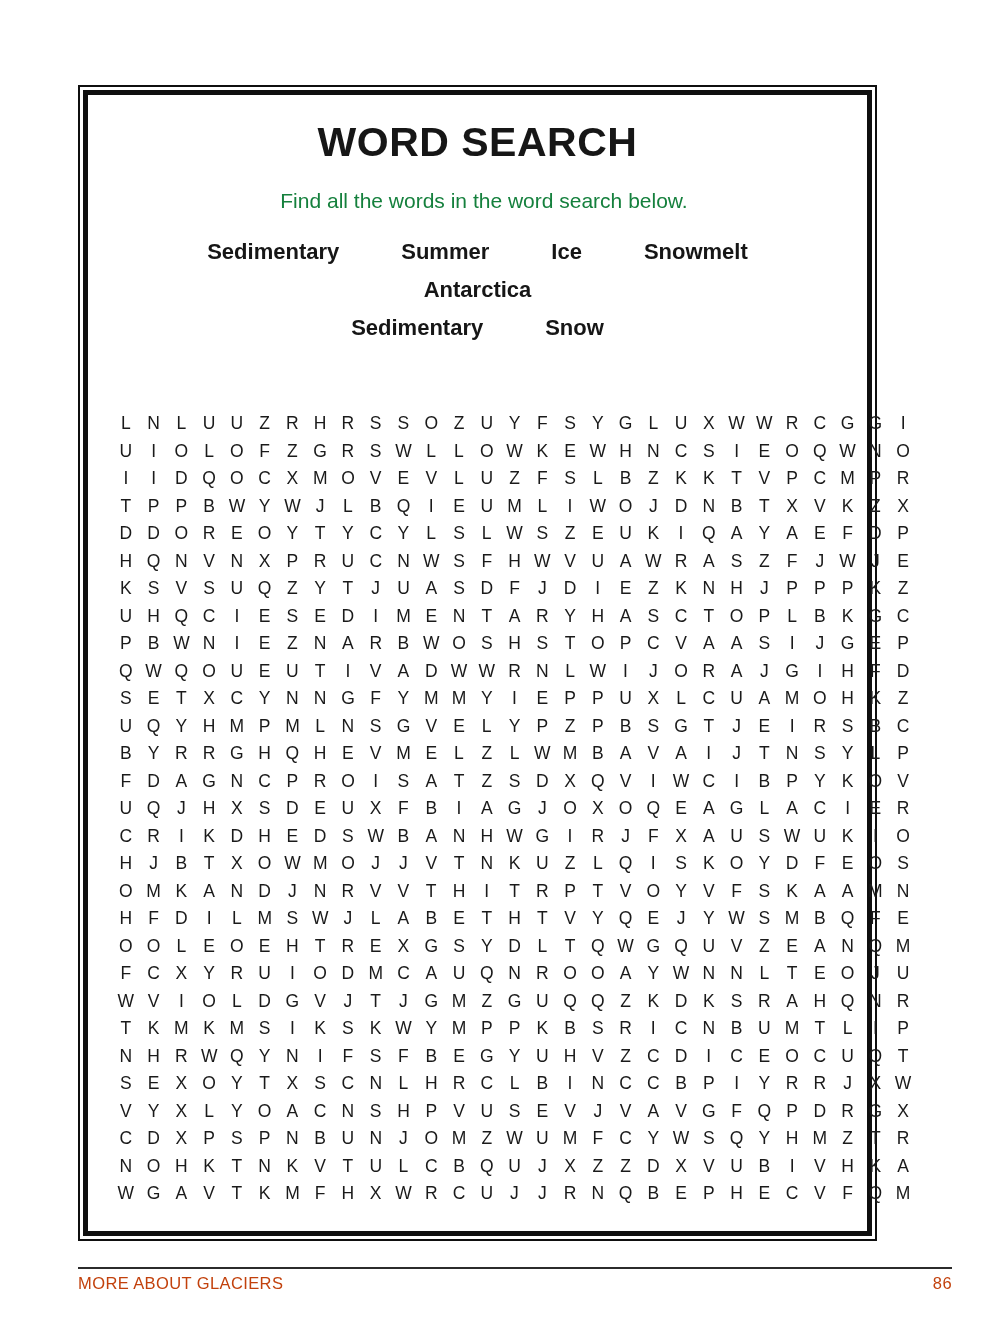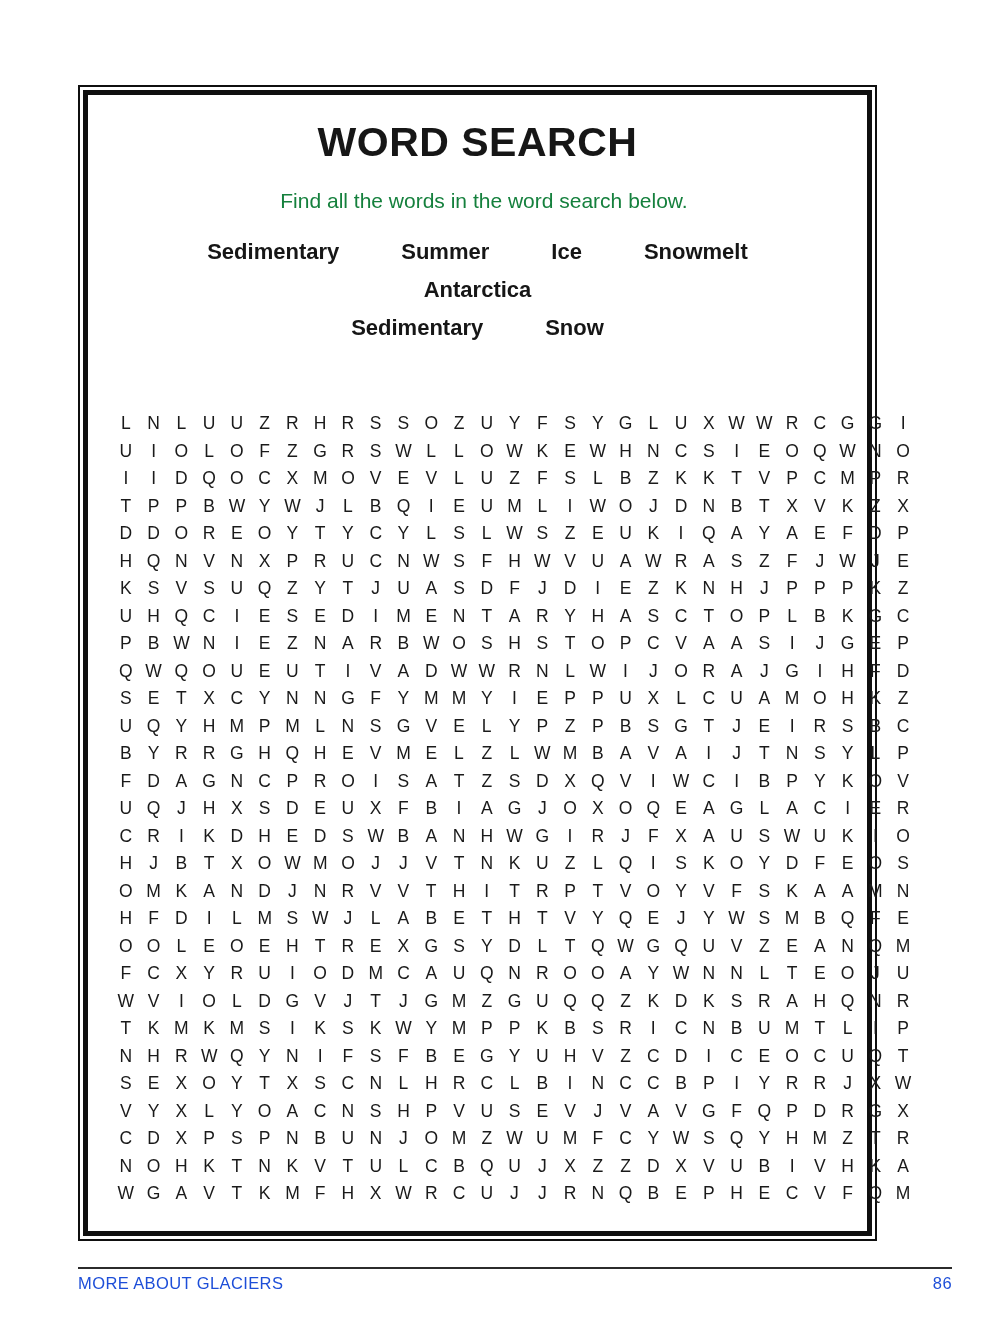--- a/index.html
+++ b/index.html
@@ -80,21 +80,21 @@
   }
   .footer {
     position: absolute;
     left: 78px; top: 1274px;
     width: 874px;
     display: flex;
     justify-content: space-between;
     align-items: baseline;
     font-size: 16.5px;
     letter-spacing: 0.4px;
-    color: #1d4ed8;
+    color: #c2410c;
   }
 </style>
 </head>
 <body>
 
 <div class="frame">
   <div class="frame-inner">
     <div class="title">WORD SEARCH</div>
     <div class="instruction">Find all the words in the word search below.</div>
     <div class="word-list" id="word-list">

